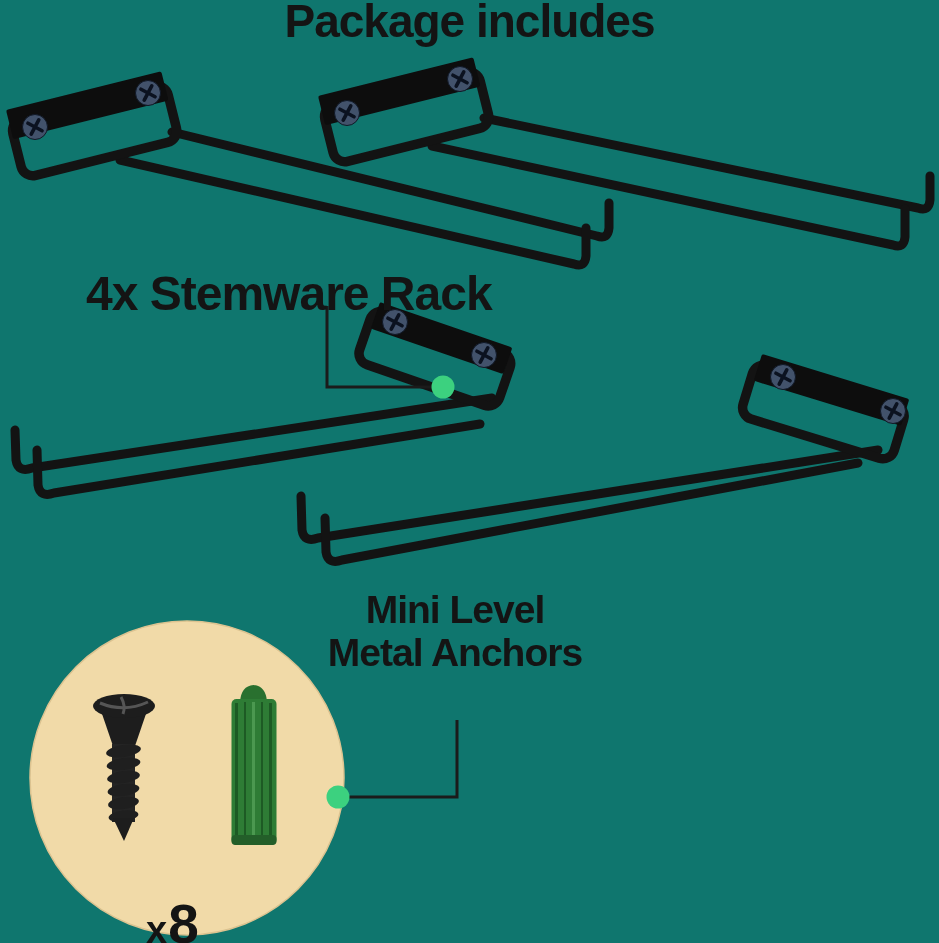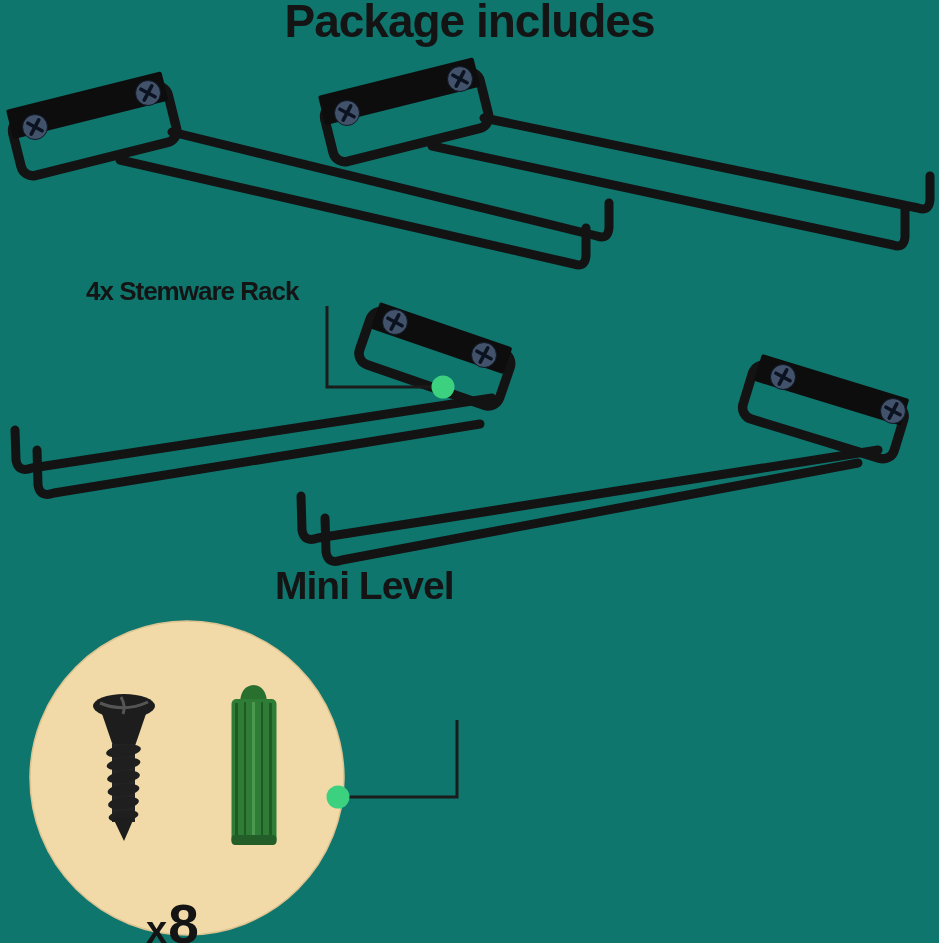--- a/index.html
+++ b/index.html
@@ -7,22 +7,22 @@
          font-family:Liberation Sans, sans-serif;color:#141414;}
   #art{position:absolute;left:0;top:0;width:939px;height:943px;}
   .wire{fill:none;stroke:#131313;stroke-width:9;stroke-linecap:round;stroke-linejoin:round;}
   .loop{fill:none;stroke:#131313;stroke-width:9.5;}
   .plate{fill:#0d0d0d;}
   .pscrew{fill:#42526b;stroke:#101826;stroke-width:1;}
   .pcross{stroke:#0b1220;stroke-width:3.6;stroke-linecap:round;}
   .pointer{fill:none;stroke:#1b1b1b;stroke-width:3;}
   .label{position:absolute;font-weight:800;letter-spacing:-1px;white-space:nowrap;}
   #title{left:0;top:-6px;width:939px;text-align:center;font-size:46px;line-height:1.2;}
-  #stemware-label{left:86px;top:277px;font-size:26px;line-height:1.15;}
-  #hardware-label{left:275px;top:564px;width:360px;text-align:left;
+  #stemware-label{left:86px;top:266px;font-size:48px;line-height:1.15;}
+  #hardware-label{left:275px;top:588px;width:360px;text-align:center;
                   font-size:39px;line-height:43px;font-weight:800;letter-spacing:-1px;position:absolute;}
   #qty{position:absolute;left:146px;top:892px;font-weight:700;letter-spacing:1px;}
   #qty .qx{font-size:38px;}
   #qty .q8{font-size:55px;font-weight:600;}
 </style>
 </head>
 <body>
 
 <div id="stage">
 
@@ -145,19 +145,20 @@
     <circle cx="443" cy="387" r="11.5" fill="#3cd17f"></circle>
     <circle cx="338" cy="797" r="11.5" fill="#3cd17f"></circle>
   </svg>
 
   <div id="title" class="label">Package includes</div>
 
   <div id="stemware-label" class="label">4x Stemware Rack</div>
 
   <div id="hardware-label">
     <div>Mini Level</div>
+    <div>Metal Anchors</div>
   </div>
 
   <div id="qty">
     <span class="qx">x</span><span class="q8">8</span>
   </div>
 
 </div>
 
 </body></html>

